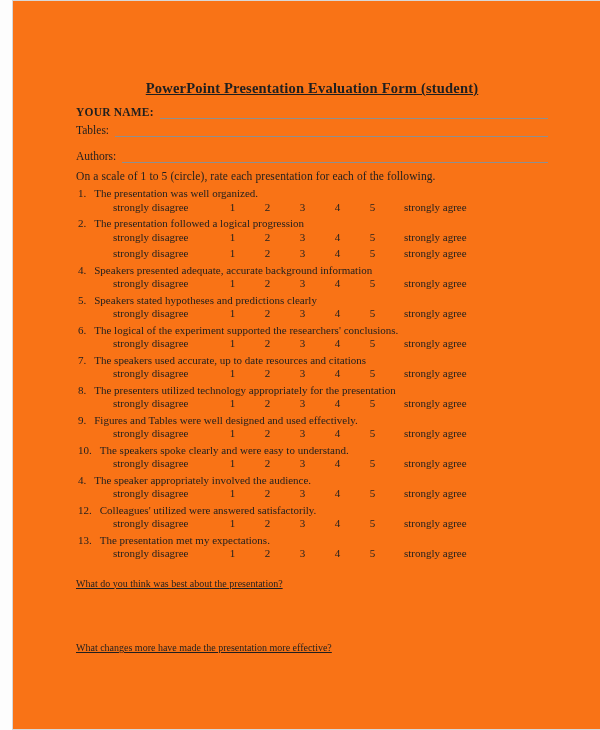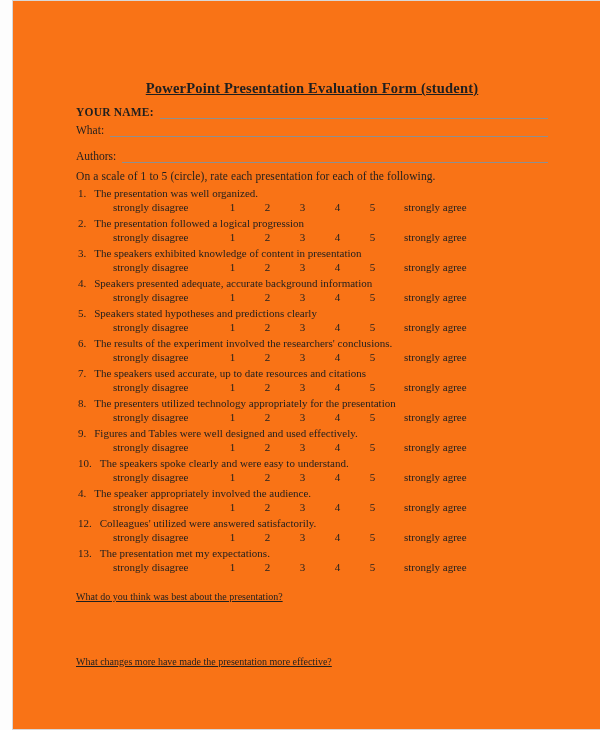--- a/index.html
+++ b/index.html
@@ -100,21 +100,21 @@
 <div class="page">
 
   <div class="form-title">PowerPoint Presentation Evaluation Form (student)</div>
 
   <div class="field-row row-name">
     <span class="field-label bold">YOUR NAME:</span>
     <span class="fill-line"></span>
   </div>
 
   <div class="field-row row-title">
-    <span class="field-label">What:</span>
+    <span class="field-label">Tables:</span>
     <span class="fill-line"></span>
   </div>
 
   <div class="field-row row-authors">
     <span class="field-label">Authors:</span>
     <span class="fill-line"></span>
   </div>
 
   <div class="instruction">On a scale of 1 to 5 (circle), rate each presentation for each of the following.</div>
 
@@ -144,23 +144,20 @@
         <span class="scale-num">1</span>
         <span class="scale-num">2</span>
         <span class="scale-num">3</span>
         <span class="scale-num">4</span>
         <span class="scale-num">5</span>
         <span class="scale-right">strongly agree</span>
       </div>
     </div>
 
     <div class="item">
-      <div class="q-line">
-        <span class="q-num">3.</span><span>The speakers exhibited knowledge of content in presentation</span>
-      </div>
       <div class="rating-line">
         <span class="scale-left">strongly disagree</span>
         <span class="scale-num">1</span>
         <span class="scale-num">2</span>
         <span class="scale-num">3</span>
         <span class="scale-num">4</span>
         <span class="scale-num">5</span>
         <span class="scale-right">strongly agree</span>
       </div>
     </div>
@@ -190,21 +187,21 @@
         <span class="scale-num">2</span>
         <span class="scale-num">3</span>
         <span class="scale-num">4</span>
         <span class="scale-num">5</span>
         <span class="scale-right">strongly agree</span>
       </div>
     </div>
 
     <div class="item">
       <div class="q-line">
-        <span class="q-num">6.</span><span>The results of the experiment involved the researchers' conclusions.</span>
+        <span class="q-num">6.</span><span>The logical of the experiment supported the researchers' conclusions.</span>
       </div>
       <div class="rating-line">
         <span class="scale-left">strongly disagree</span>
         <span class="scale-num">1</span>
         <span class="scale-num">2</span>
         <span class="scale-num">3</span>
         <span class="scale-num">4</span>
         <span class="scale-num">5</span>
         <span class="scale-right">strongly agree</span>
       </div>

